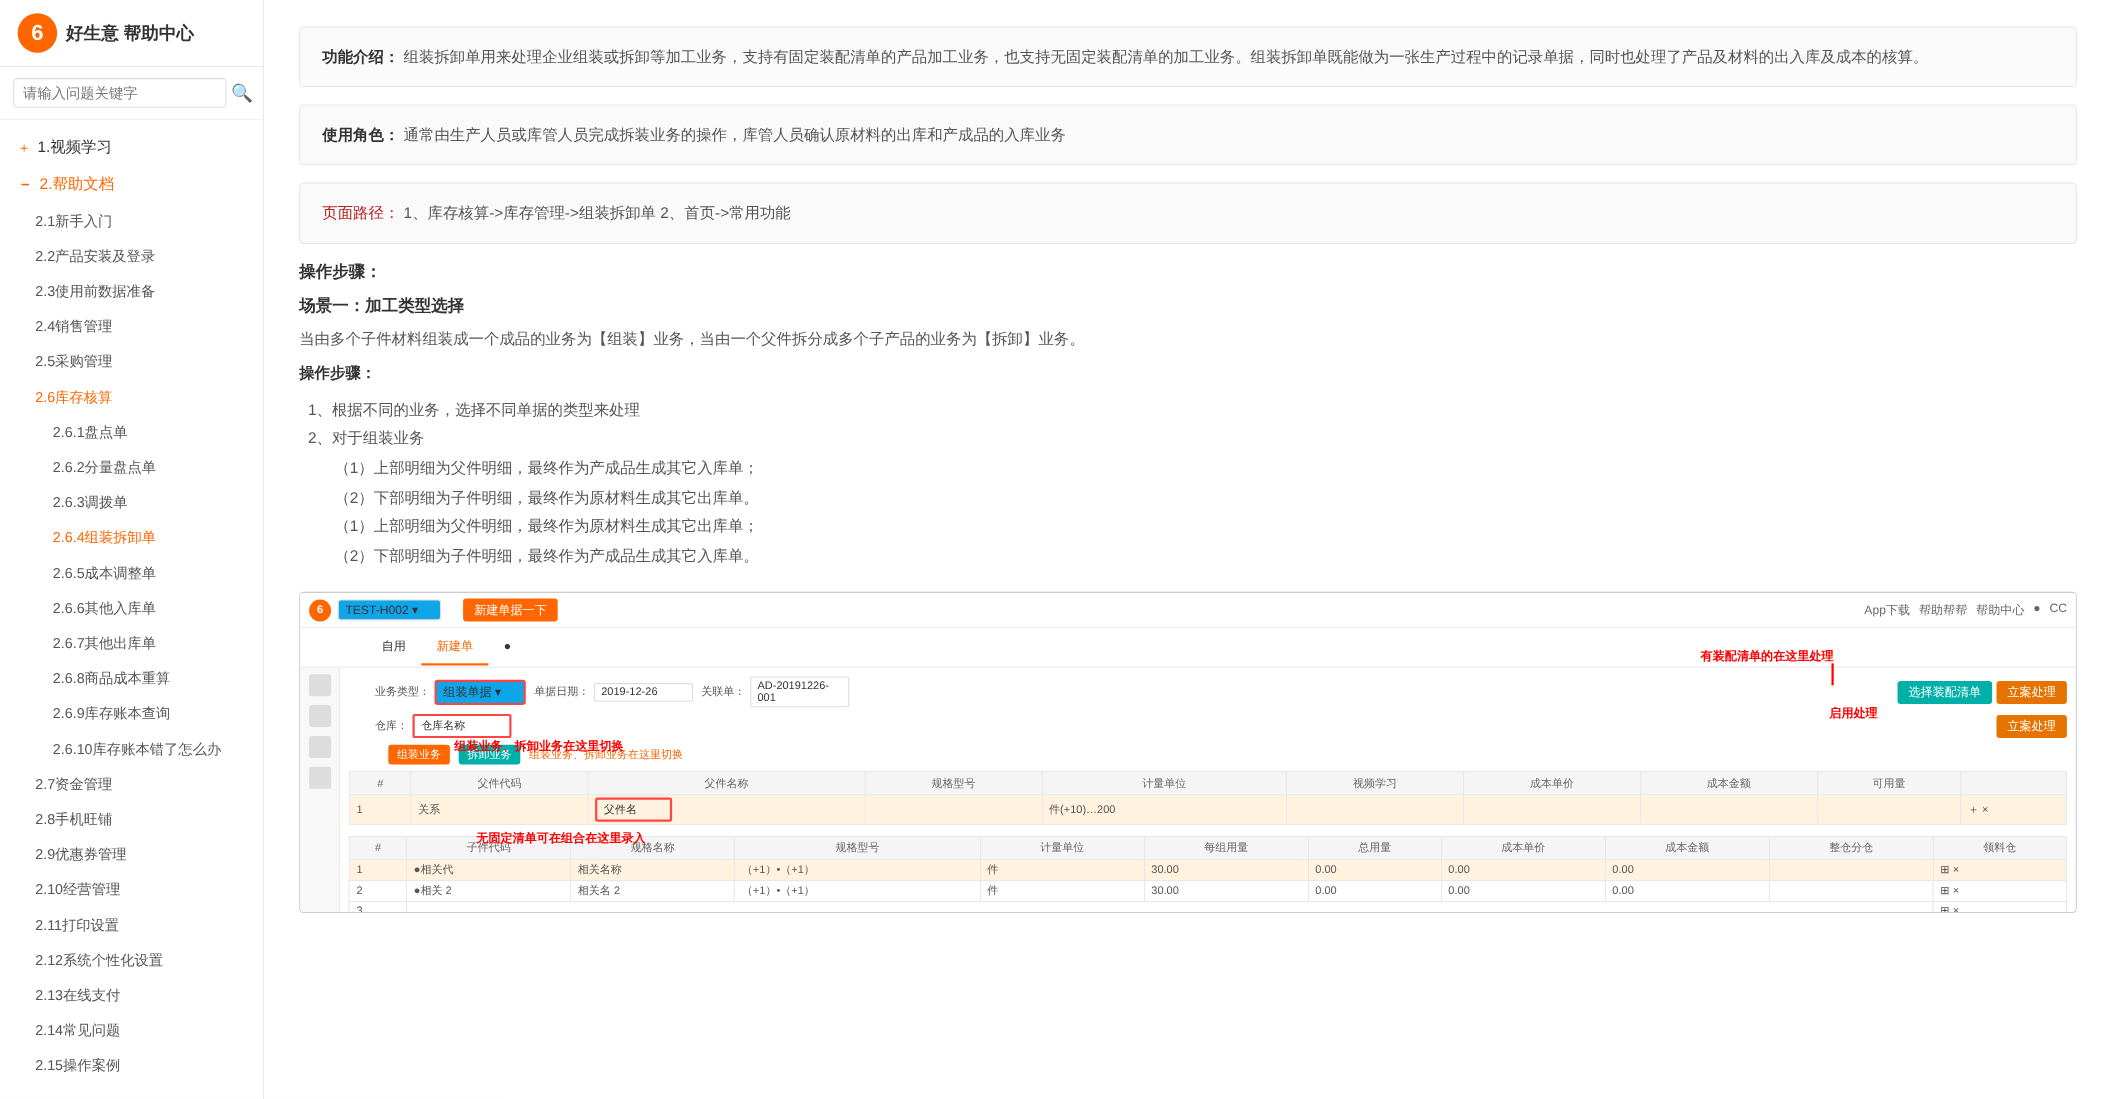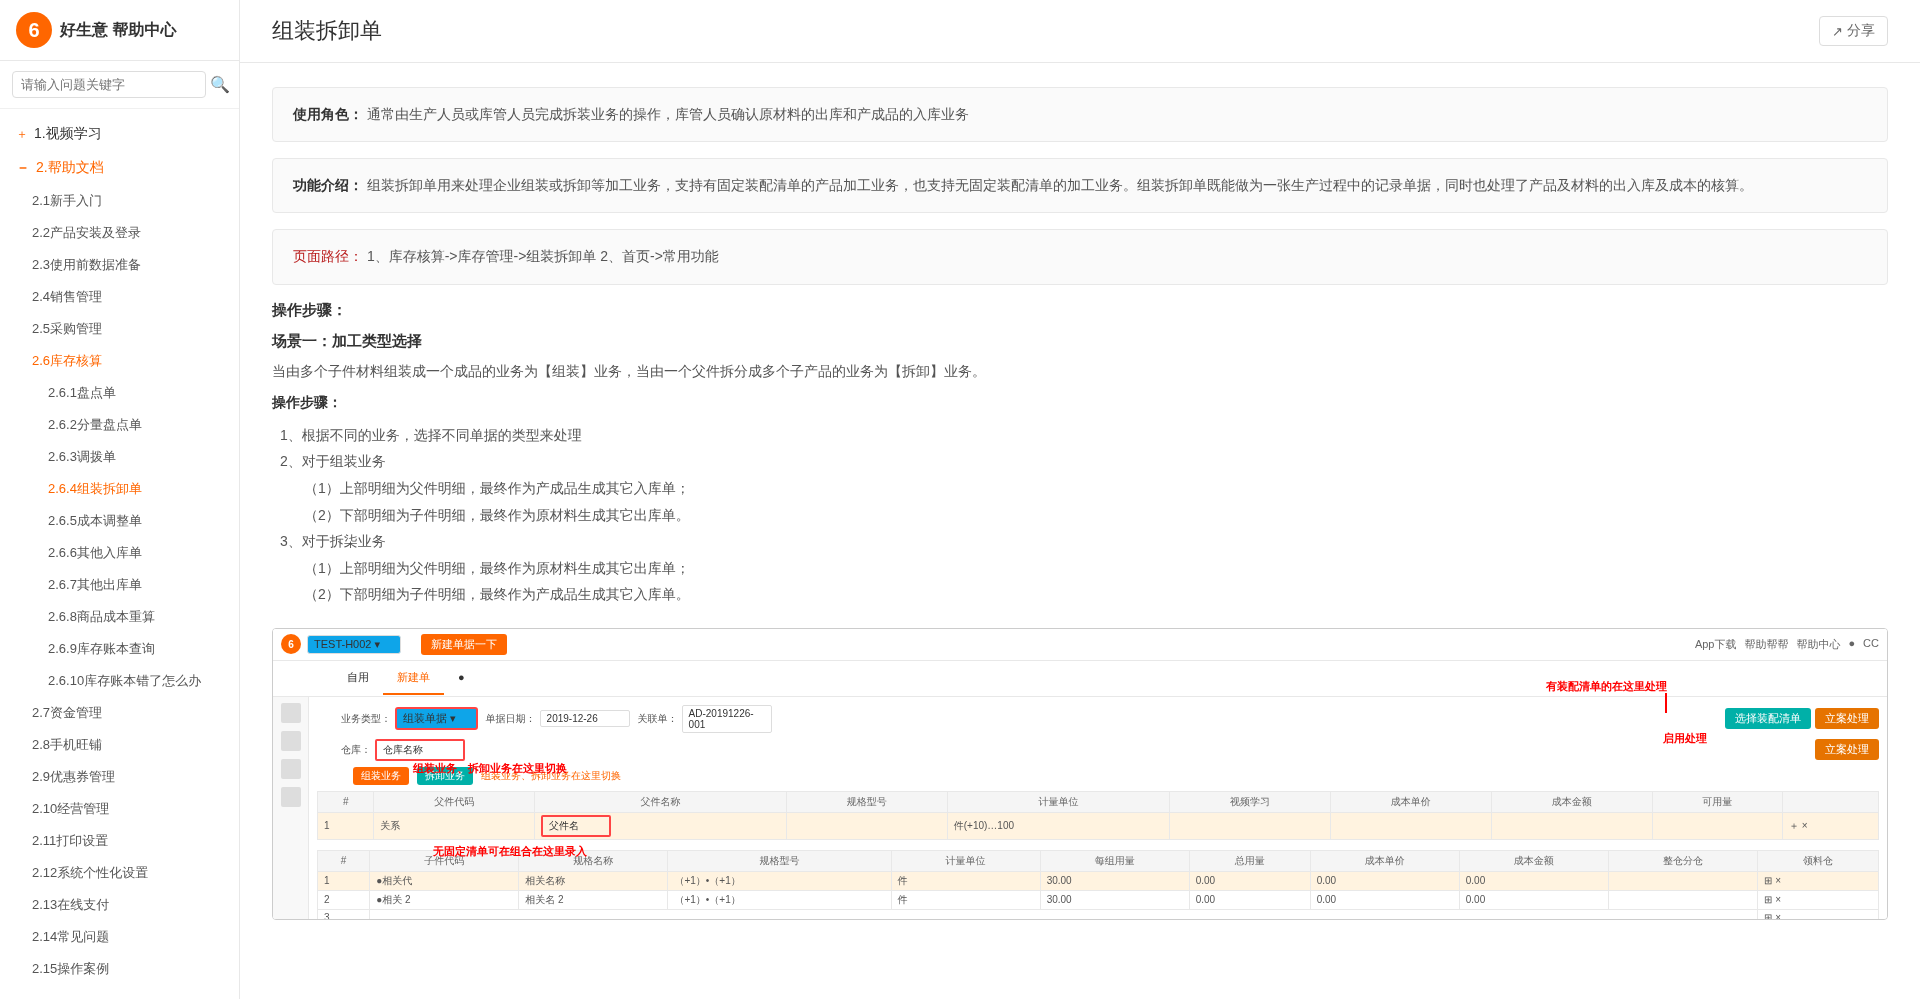--- a/index.html
+++ b/index.html
@@ -466,62 +466,54 @@
       <span>2.14常见问题</span>
     </div>
     <div class="sub-nav-item">
       <span>2.15操作案例</span>
     </div>
   </nav>
 </div>
 
 <div class="main-content">
 
-  <div class="content-header">
-    <h1 class="page-title-text">组装拆卸单</h1>
-    <button class="share-btn">
-      <span style="font-size:13px;">↗</span>
-      <span>分享</span>
-    </button>
-  </div>
 
   <div class="content-body">
+
+    <div class="info-block">
+      <span style="font-weight:bold; color:#333;">功能介绍：</span>
+      <span>组装拆卸单用来处理企业组装或拆卸等加工业务，支持有固定装配清单的产品加工业务，也支持无固定装配清单的加工业务。组装拆卸单既能做为一张生产过程中的记录单据，同时也处理了产品及材料的出入库及成本的核算。</span>
+    </div>
 
     <div class="info-block">
       <span style="font-weight:bold; color:#333;">使用角色：</span>
       <span>通常由生产人员或库管人员完成拆装业务的操作，库管人员确认原材料的出库和产成品的入库业务</span>
     </div>
 
     <div class="info-block">
-      <span style="font-weight:bold; color:#333;">功能介绍：</span>
-      <span>组装拆卸单用来处理企业组装或拆卸等加工业务，支持有固定装配清单的产品加工业务，也支持无固定装配清单的加工业务。组装拆卸单既能做为一张生产过程中的记录单据，同时也处理了产品及材料的出入库及成本的核算。</span>
-    </div>
-
-    <div class="info-block">
       <span style="font-weight:normal; color:#b91c1c;">页面路径：</span>
       <span>1、库存核算-&gt;库存管理-&gt;组装拆卸单 2、首页-&gt;常用功能</span>
     </div>
 
     <div class="section-title">操作步骤：</div>
 
     <div class="scene-title">场景一：加工类型选择</div>
 
     <div class="content-text">
       <span>当由多个子件材料组装成一个成品的业务为【组装】业务，当由一个父件拆分成多个子产品的业务为【拆卸】业务。</span>
     </div>
 
     <div class="section-title" style="font-size:14px; margin-top:10px;">操作步骤：</div>
 
     <div class="step-text">1、根据不同的业务，选择不同单据的类型来处理</div>
 
     <div class="step-text">2、对于组装业务</div>
     <div class="sub-step">（1）上部明细为父件明细，最终作为产成品生成其它入库单；</div>
     <div class="sub-step">（2）下部明细为子件明细，最终作为原材料生成其它出库单。</div>
 
-    <div class="step-text">3、对于拆柒业务</div>
     <div class="sub-step">（1）上部明细为父件明细，最终作为原材料生成其它出库单；</div>
     <div class="sub-step">（2）下部明细为子件明细，最终作为产成品生成其它入库单。</div>
 
     <div class="screenshot-container">
       <div class="screenshot-inner">
 
         <div class="mock-app">
 
           <div class="mock-topbar">
             <div class="mock-logo-circle">6</div>
@@ -607,21 +599,21 @@
                   </tr>
                 </thead>
                 <tbody>
                   <tr>
                     <td>1</td>
                     <td>关系</td>
                     <td>
                         <div class="mock-input-red" style="width:70px;">父件名</div>
                       </td>
                     <td></td>
-                    <td>件(+10)…100</td>
+                    <td>件(+10)…200</td>
                     <td></td>
                     <td></td>
                     <td></td>
                     <td></td>
                     <td>＋ ×</td>
                   </tr>
                 </tbody>
               </table>
 
               <table class="mock-table" style="margin-top:4px;">

